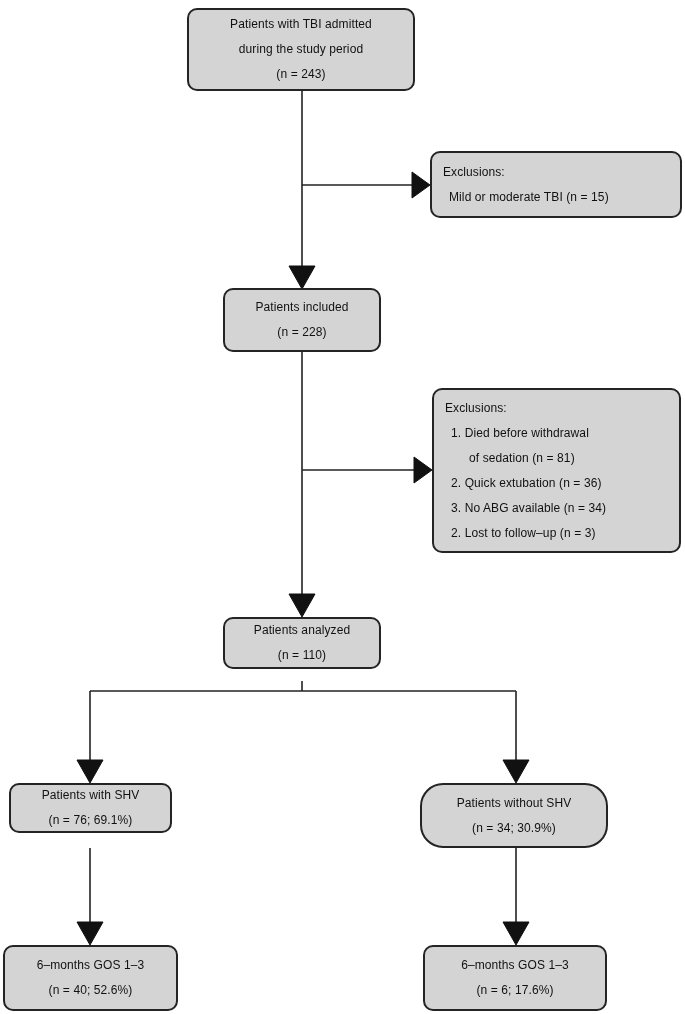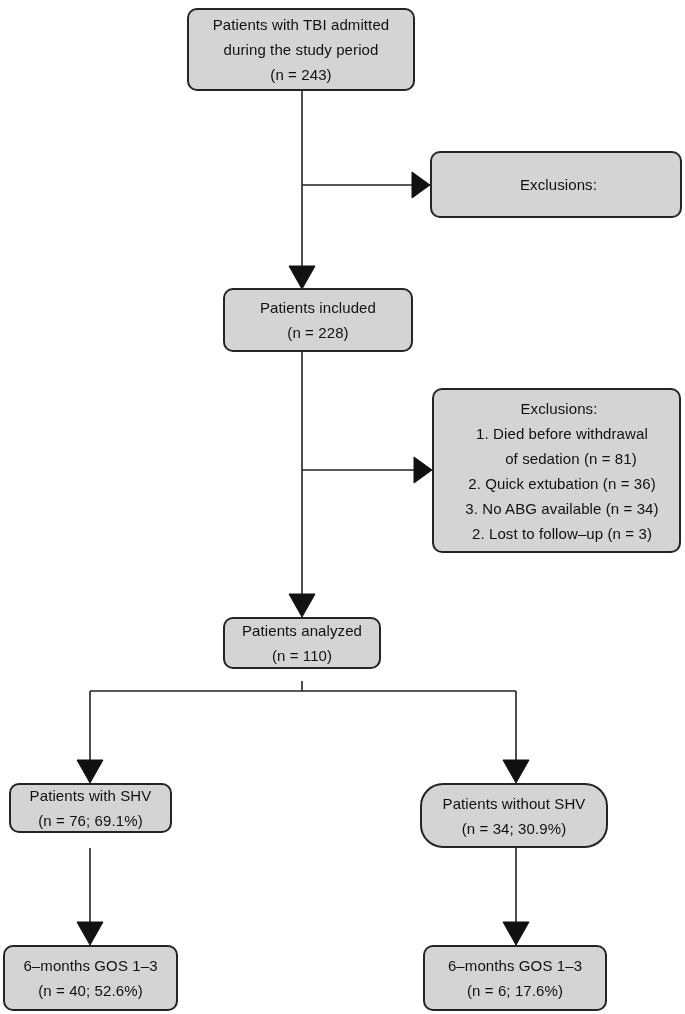--- a/index.html
+++ b/index.html
@@ -31,34 +31,34 @@
   }
   .box {
     position: absolute;
     box-sizing: border-box;
     background: #d4d4d4;
     border: 2px solid #242424;
     border-radius: 10px;
     display: flex;
     flex-direction: column;
     justify-content: center;
-    font-size: 15px;
+    font-size: 12px;
     line-height: 25px;
     letter-spacing: 0.1px;
   }
   .box.center { align-items: center; text-align: center; }
-  .box.left   { align-items: stretch; text-align: center; padding-left: 11px; padding-right: 6px; }
+  .box.left   { align-items: stretch; text-align: left; padding-left: 11px; padding-right: 6px; }
   .tline { white-space: nowrap; }
   .tline.num  { padding-left: 6px; }
   .tline.cont { padding-left: 24px; }
 
   
   #b-admitted    { left: 187px; top: 8px;   width: 228px; height: 83px; }
   #b-excl1       { left: 430px; top: 151px; width: 252px; height: 67px; }
-  #b-included    { left: 223px; top: 288px; width: 190px; height: 64px; }
+  #b-included    { left: 223px; top: 288px; width: 158px; height: 64px; }
   #b-excl2       { left: 432px; top: 388px; width: 249px; height: 165px; }
   #b-analyzed    { left: 223px; top: 617px; width: 158px; height: 52px; }
   #b-with-shv    { left: 9px;   top: 783px; width: 163px; height: 50px; }
   #b-without-shv { left: 420px; top: 783px; width: 188px; height: 65px; border-radius: 23px; }
   #b-gos-with    { left: 3px;   top: 945px; width: 175px; height: 66px; }
   #b-gos-without { left: 423px; top: 945px; width: 184px; height: 66px; }
 </style>
 </head>
 <body>
 
@@ -93,20 +93,21 @@
   </svg>
 
   <div class="box center" id="b-admitted">
     <div class="tline">Patients with TBI admitted</div>
     <div class="tline">during the study period</div>
     <div class="tline">(n = 243)</div>
   </div>
 
   <div class="box left" id="b-excl1">
     <div class="tline">Exclusions:</div>
+    <div class="tline num">Mild or moderate TBI (n = 15)</div>
   </div>
 
   <div class="box center" id="b-included">
     <div class="tline">Patients included</div>
     <div class="tline">(n = 228)</div>
   </div>
 
   <div class="box left" id="b-excl2">
     <div class="tline">Exclusions:</div>
     <div class="tline num">1. Died before withdrawal</div>

